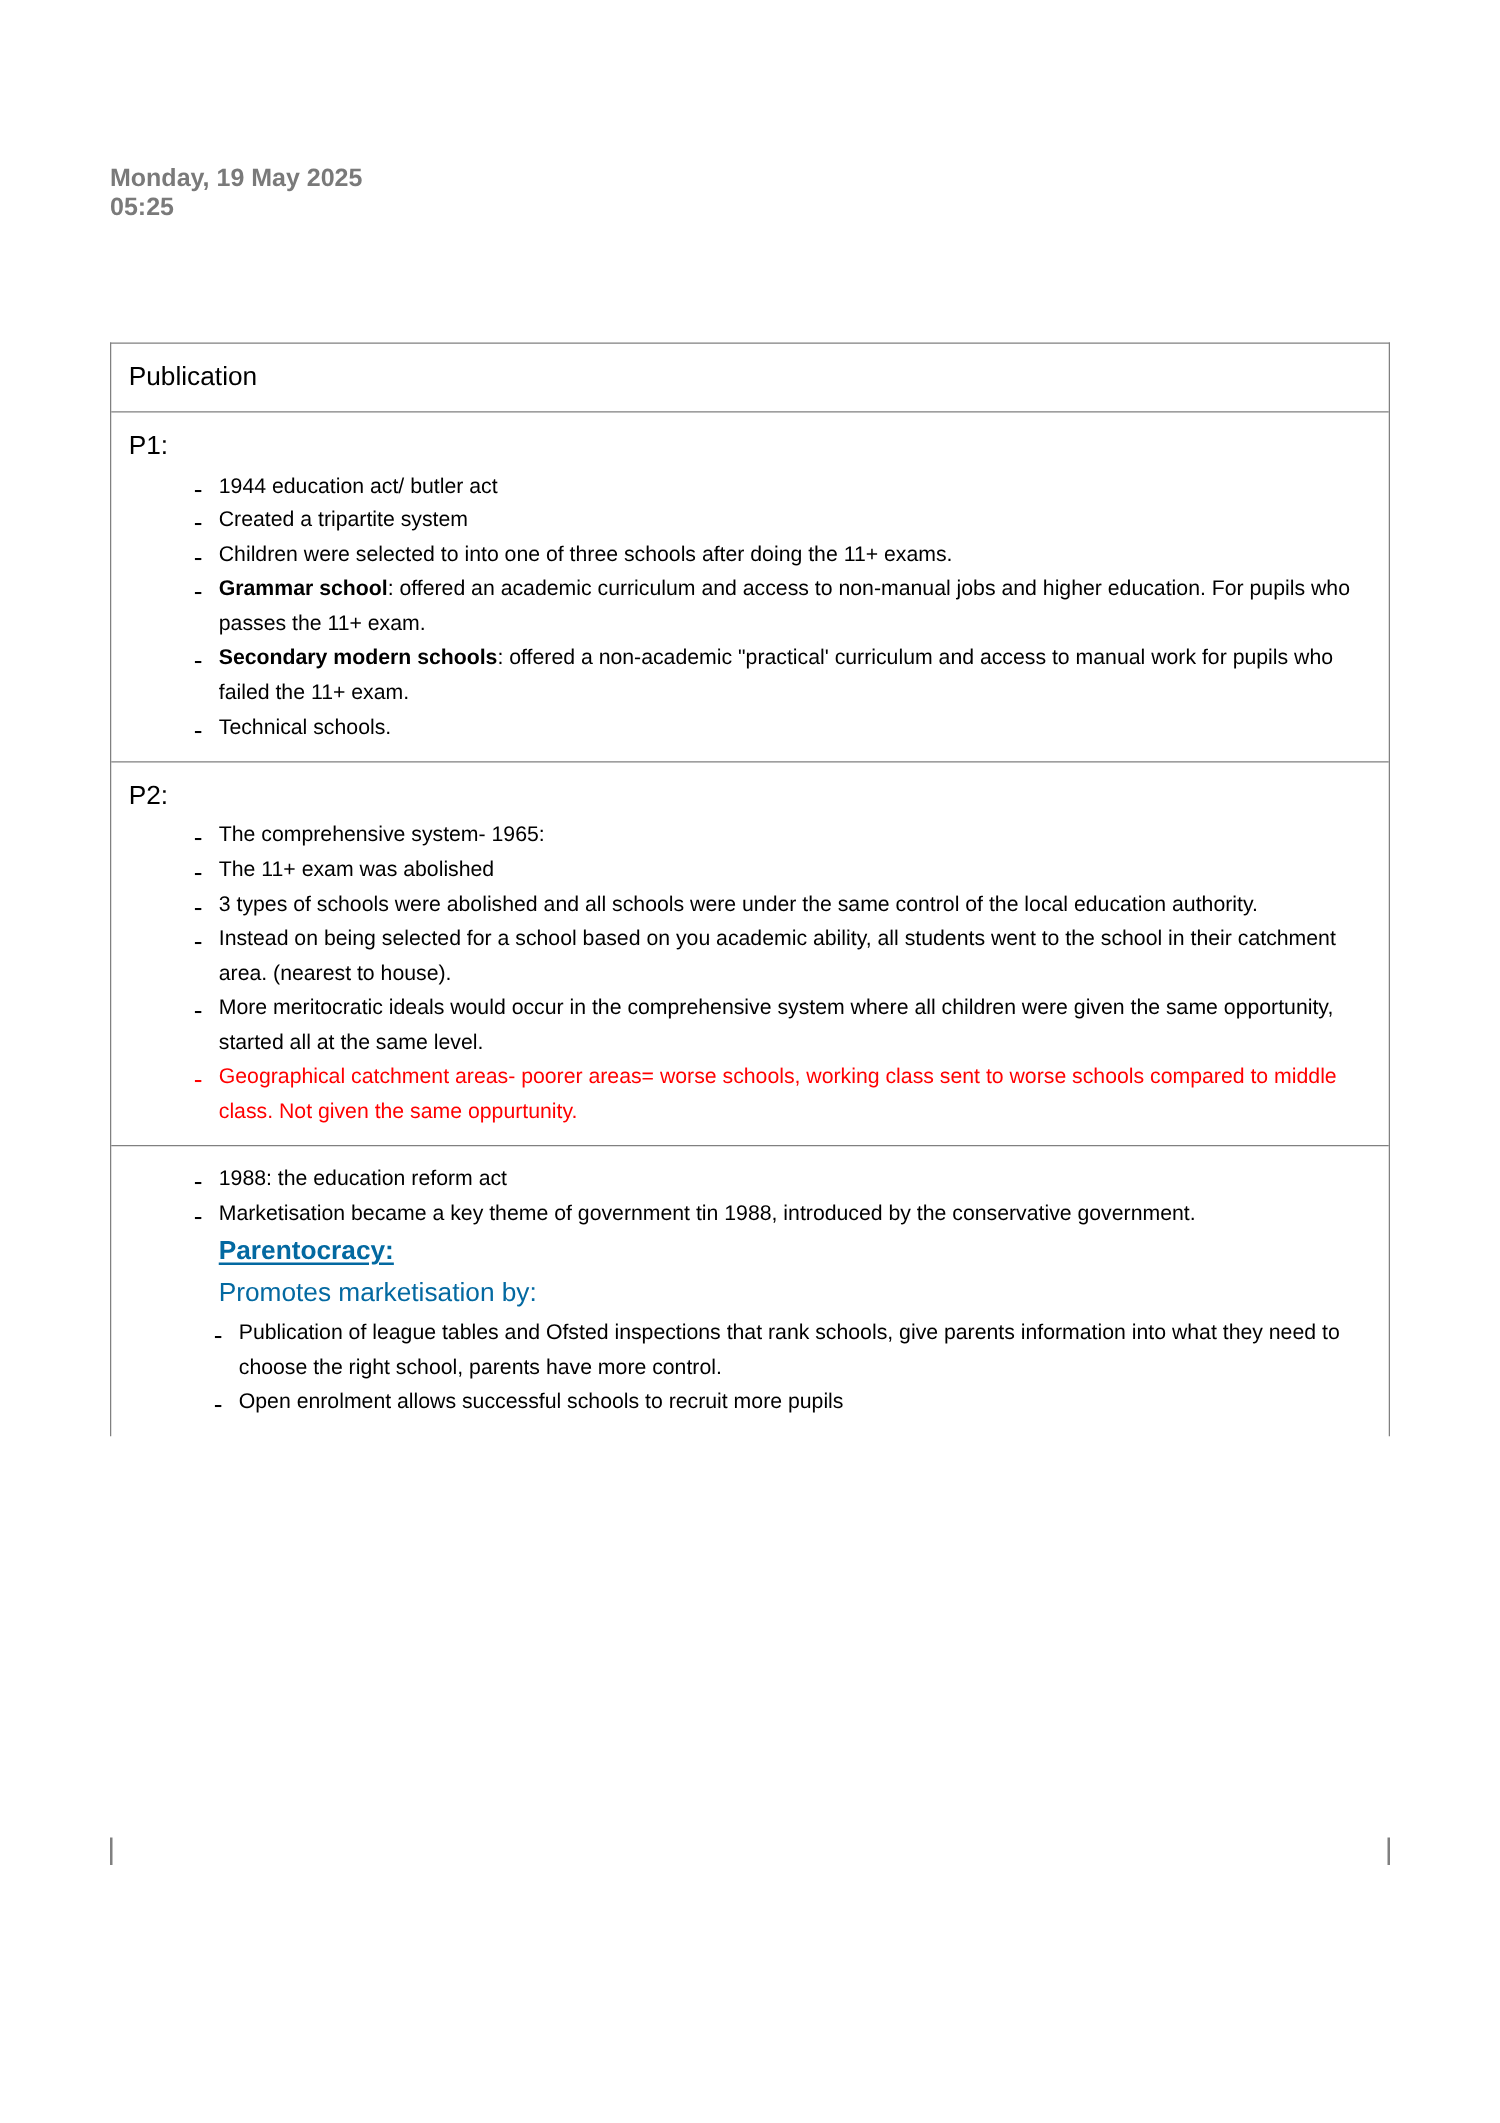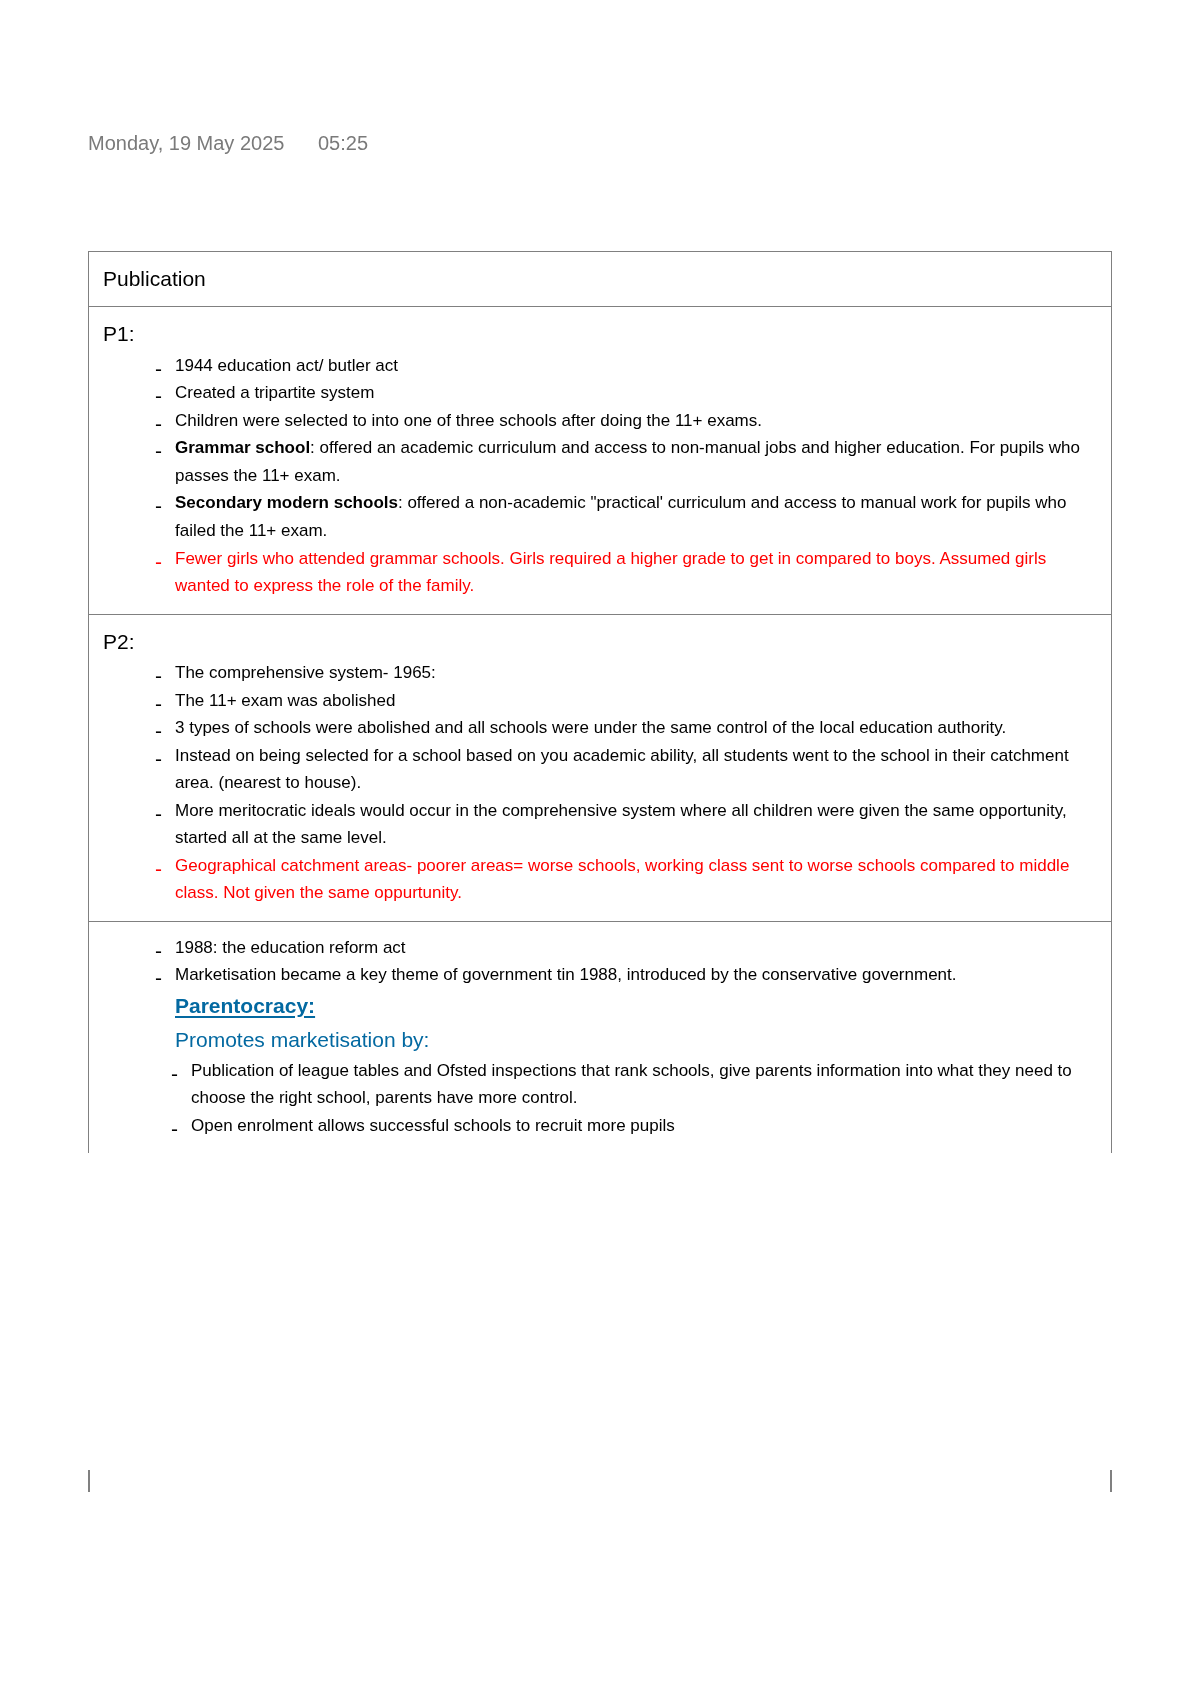--- a/index.html
+++ b/index.html
@@ -29,23 +29,24 @@
     font-weight: 400;
     line-height: 1.1;
     letter-spacing: 0.2px;
     color: #111111;
     margin: 0;
   }
   .doc-meta {
     margin-top: 14px;
     font-size: 20px;
     color: #7a7a7a;
-    font-weight: 400;
+    font-weight: 700;
     display: flex;
     align-items: baseline;
+    flex-direction: column;
   }
   .doc-meta .date { display: inline-block; width: 230px; }
   .doc-meta .time { display: inline-block; }
 
   .table-wrap {
     margin: 96px 88px 0 88px;
     border: 1.5px solid #808080;
     border-bottom: none;
     box-sizing: border-box;
   }
@@ -147,21 +148,21 @@
     </div>
 
     <div class="row">
       <div class="para-label">P1:</div>
       <ul class="bullets">
         <li><span>1944 education act/ butler act</span></li>
         <li><span>Created a tripartite system</span></li>
         <li><span>Children were selected to into one of three schools after doing the 11+ exams.</span></li>
         <li><b>Grammar school</b><span>: offered an academic curriculum and access to non-manual jobs and higher education. For pupils who passes the 11+ exam.</span></li>
         <li><b>Secondary modern schools</b><span>: offered a non-academic "practical' curriculum and access to manual work for pupils who failed the 11+ exam.</span></li>
-        <li class="red"><span>Fewer girls who attended grammar schools. Girls required a higher grade to get in compared to boys. Assumed girls wanted to express the role of the family.</span></li>
+        <li><span>Technical schools.</span></li>
       </ul>
     </div>
 
     <div class="row">
       <div class="para-label">P2:</div>
       <ul class="bullets">
         <li><span>The comprehensive system- 1965:</span></li>
         <li><span>The 11+ exam was abolished</span></li>
         <li><span>3 types of schools were abolished and all schools were under the same control of the local education authority.</span></li>
         <li><span>Instead on being selected for a school based on you academic ability, all students went to  the school in their catchment area. (nearest to house).</span></li>

